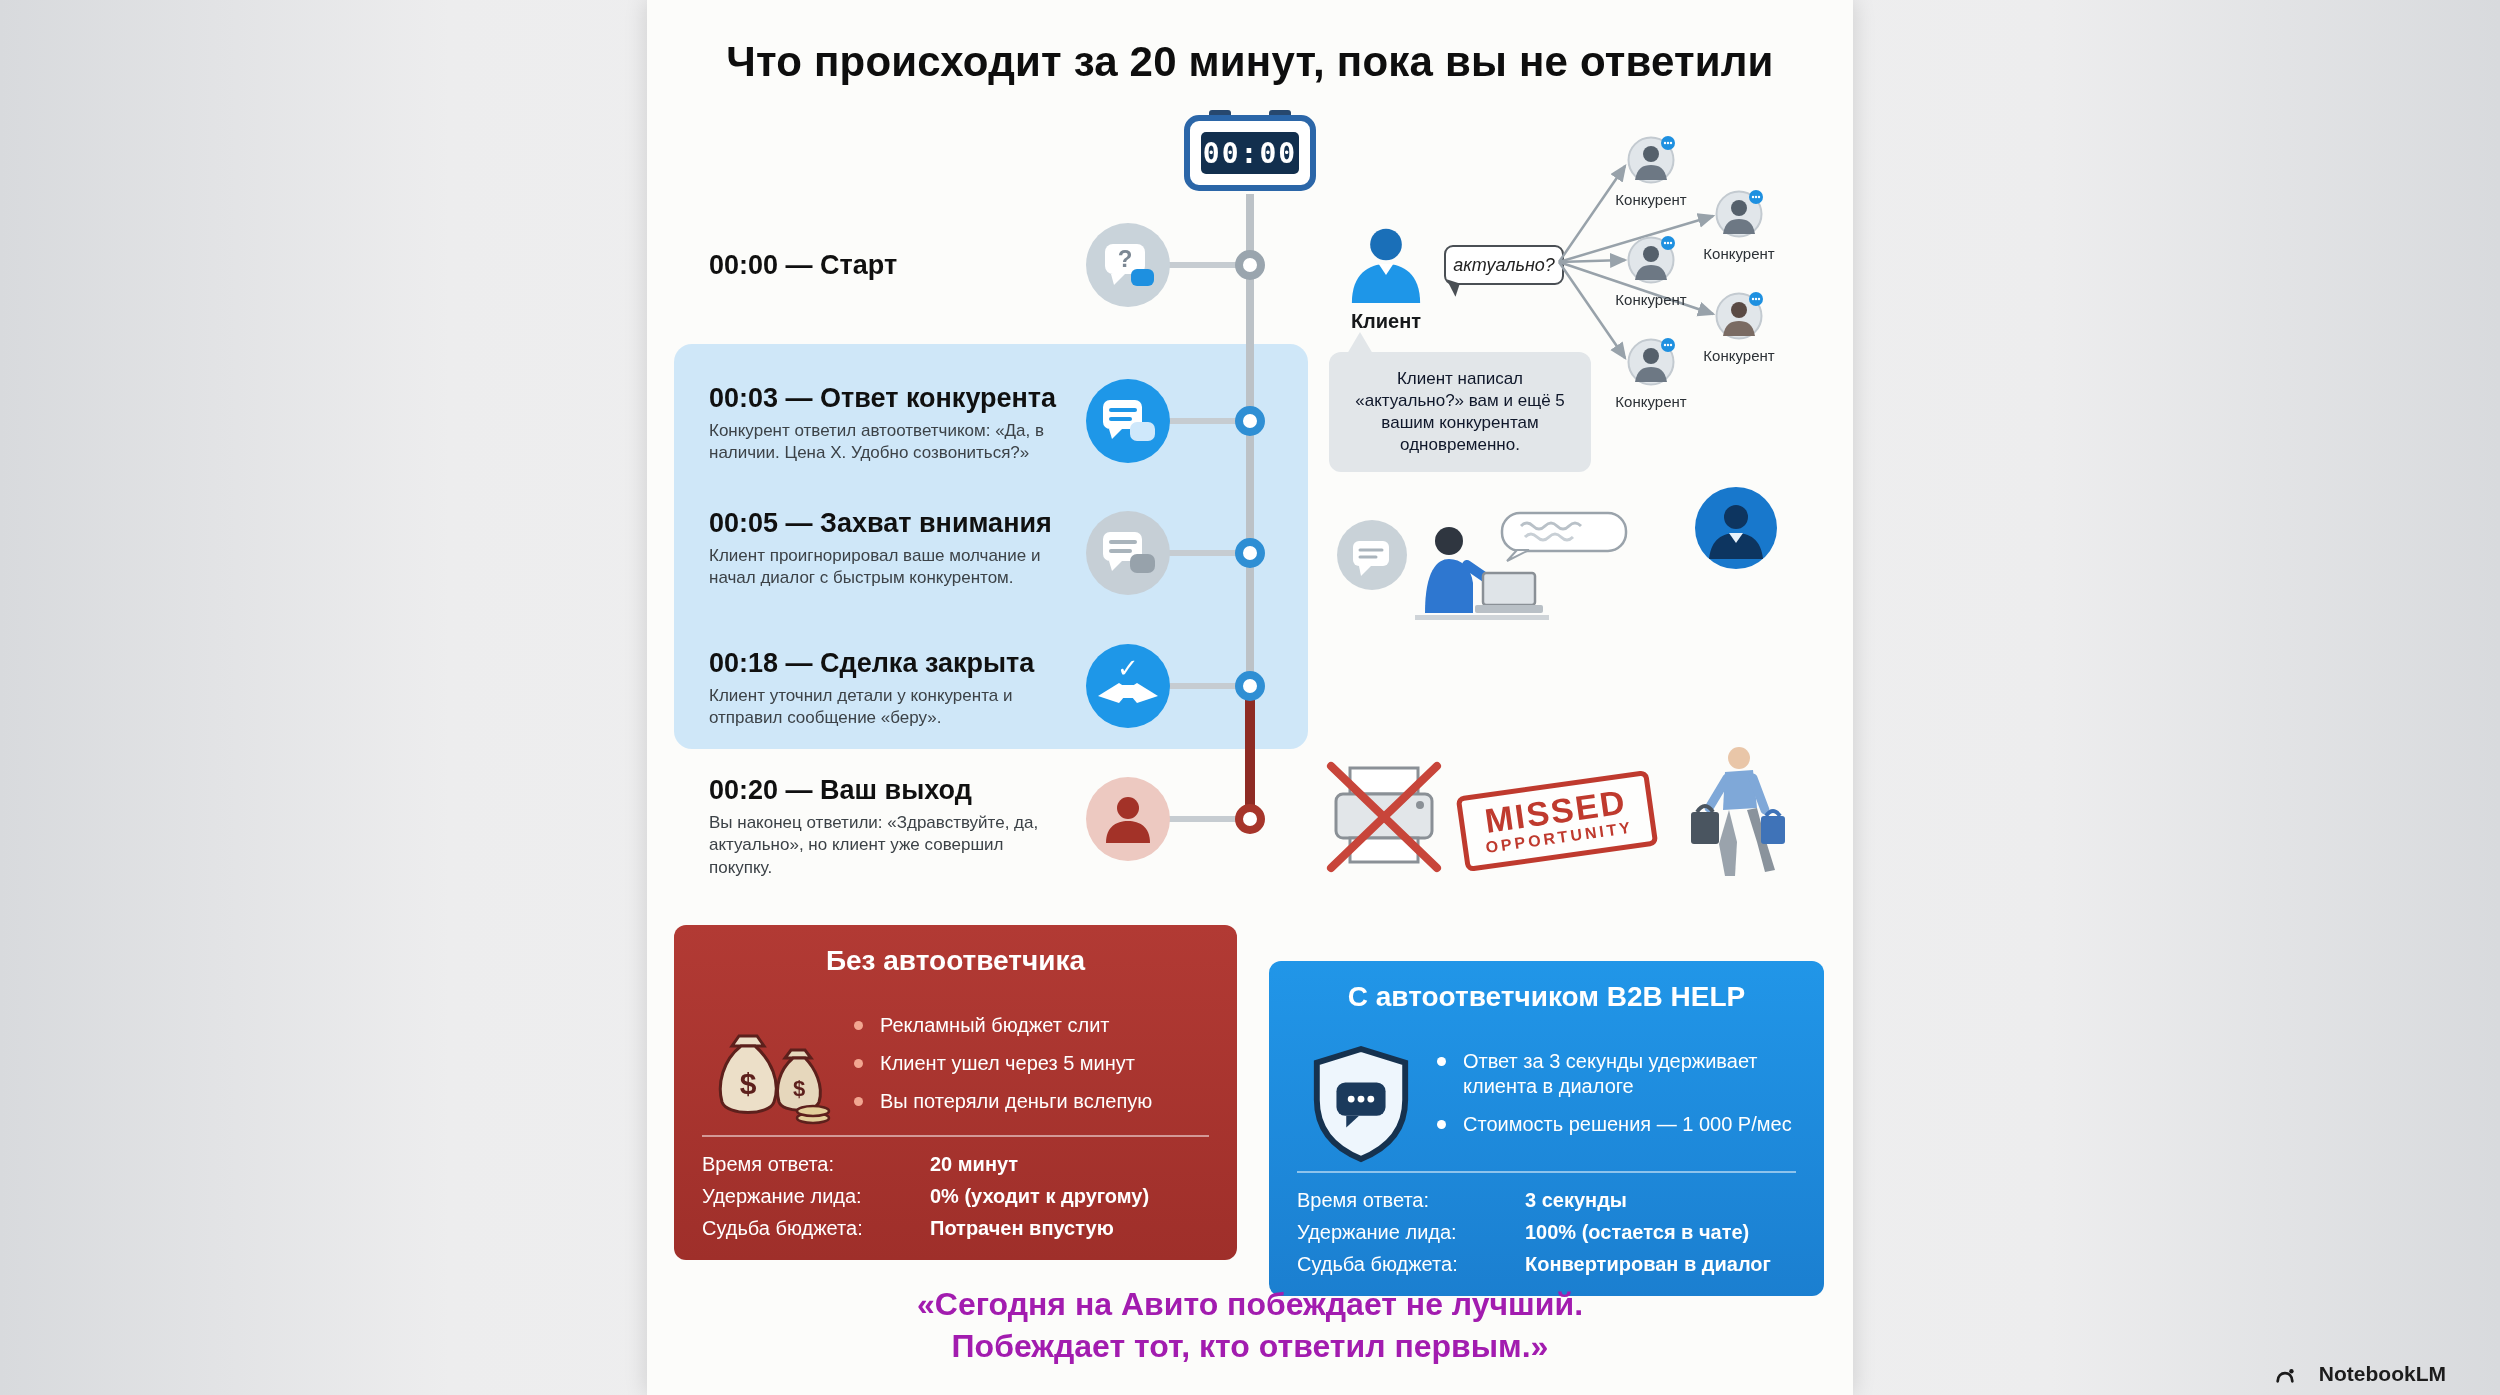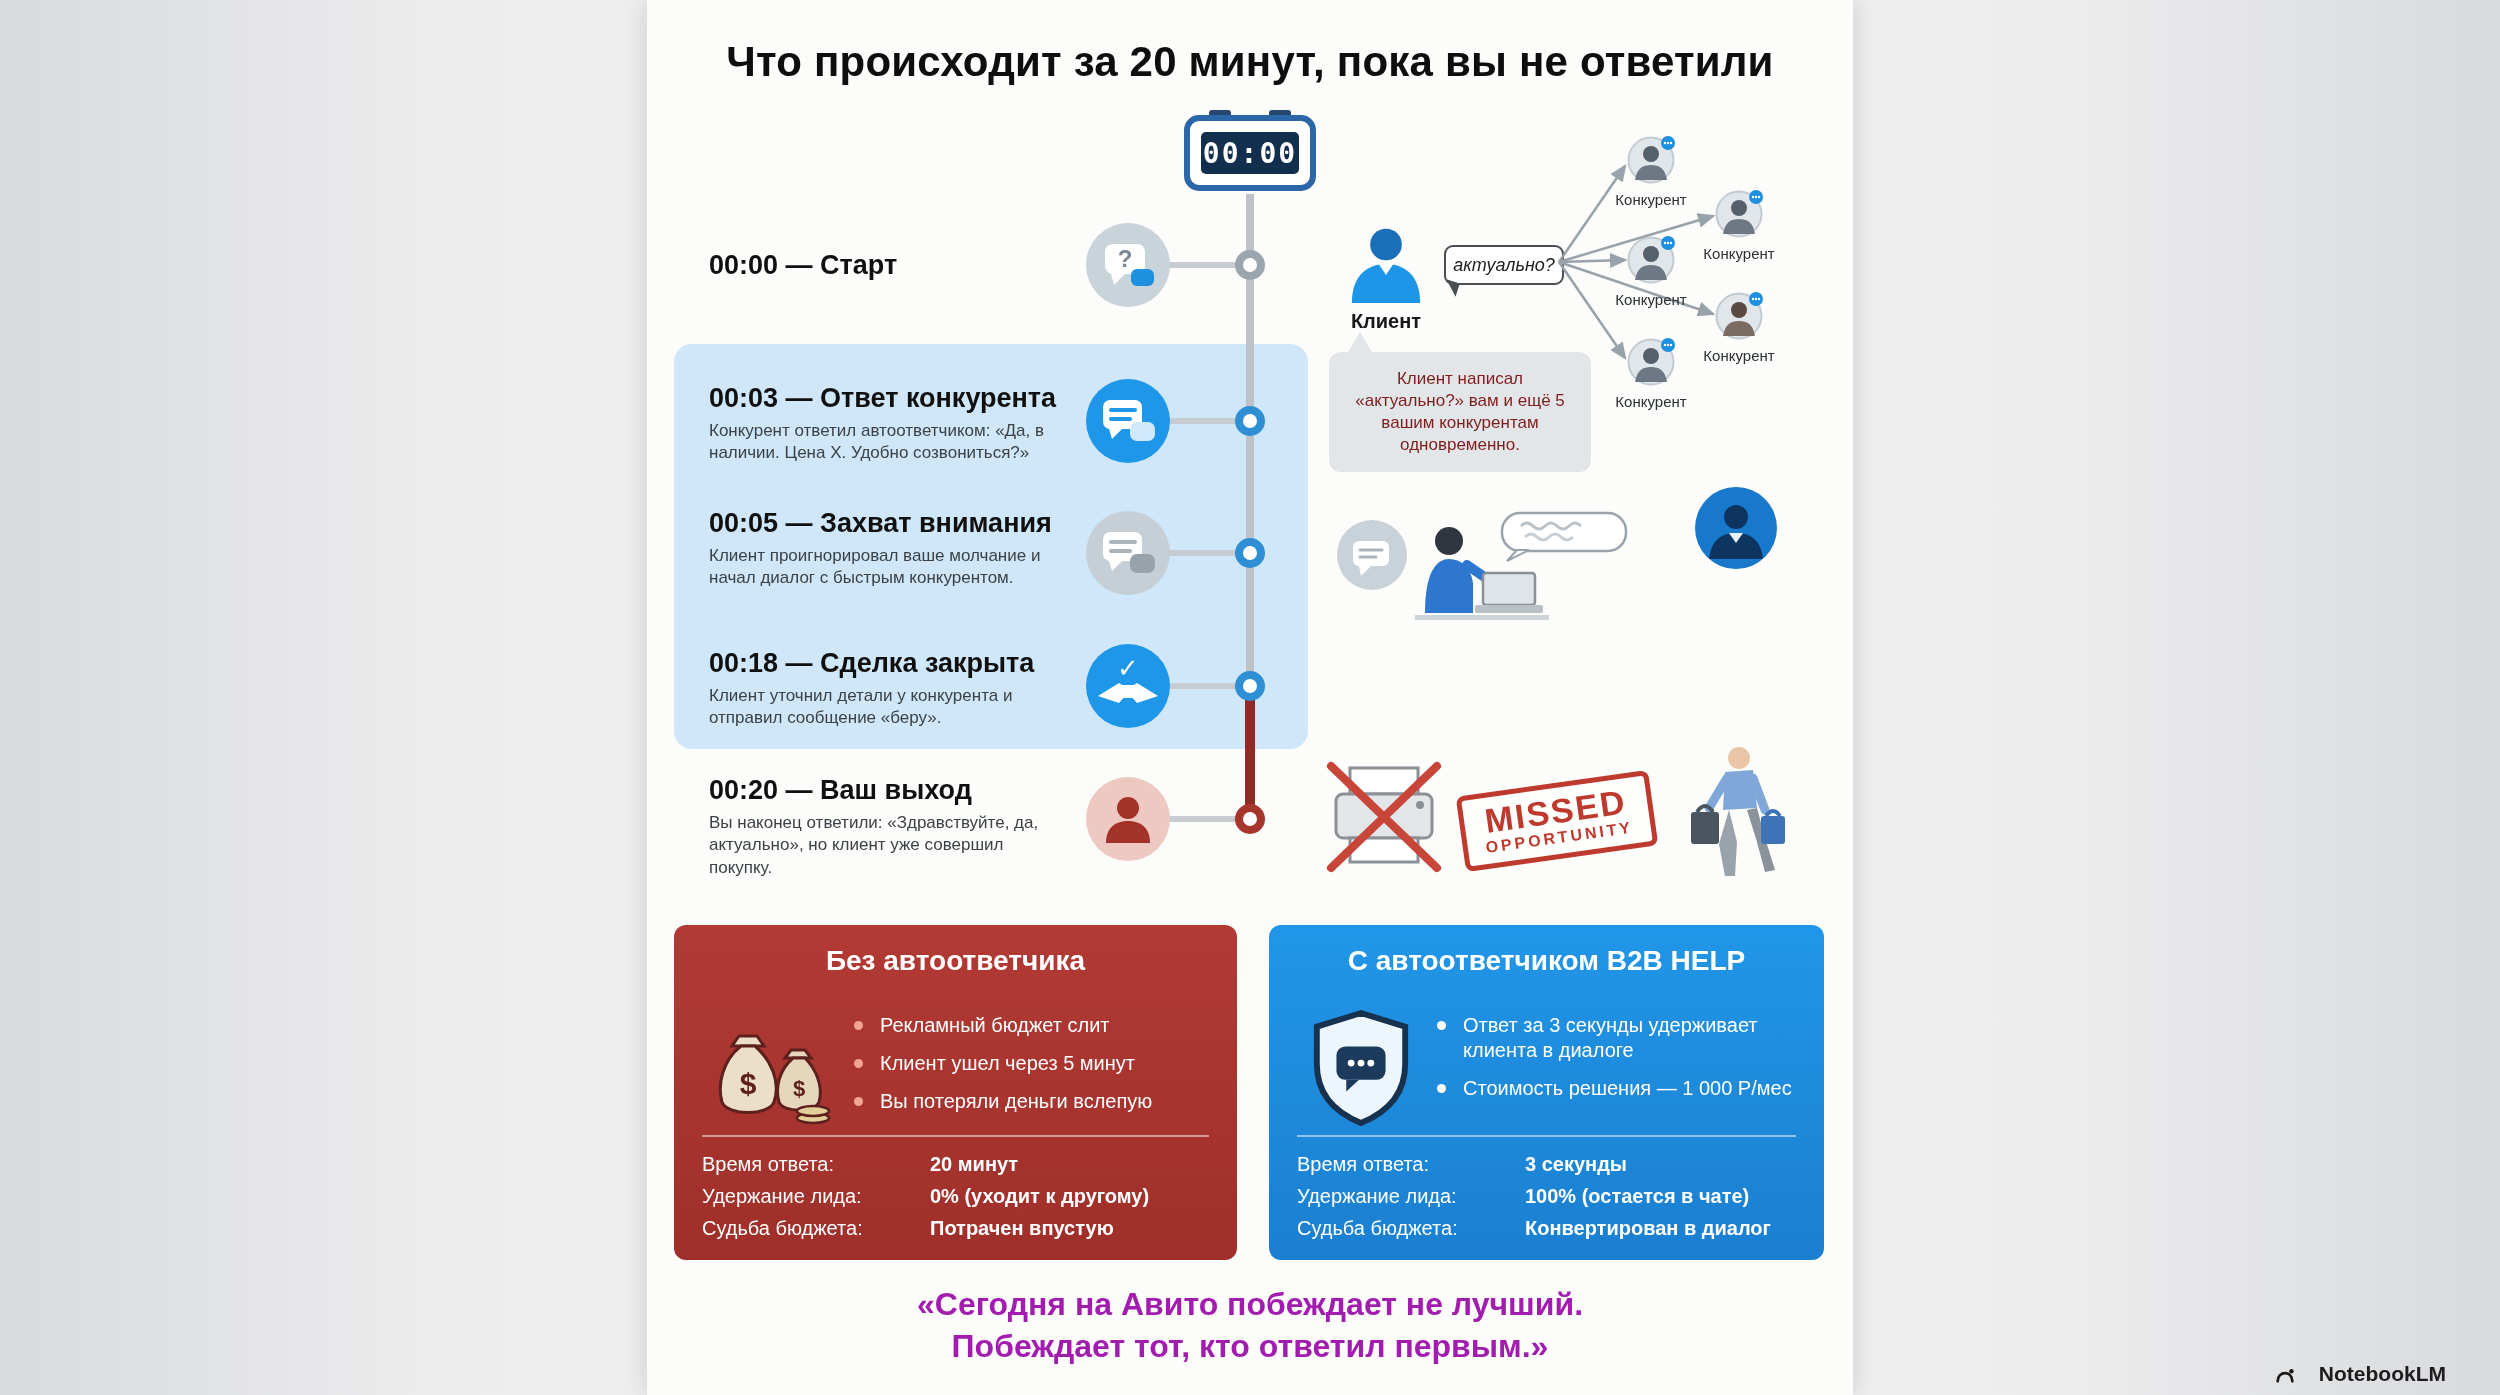--- a/index.html
+++ b/index.html
@@ -20,31 +20,31 @@
   .ev-title { left:62px; width:370px; font-size:27px; font-weight:bold; color:#101010; }
   .ev-desc { left:62px; width:352px; font-size:17px; line-height:1.32; color:#3c4247; }
   .client-label { font-size:20px; font-weight:bold; text-align:center; color:#16181a; }
   .bubble { left:797px; top:245px; width:120px; height:40px; background:#fff; border:2.5px solid #4a4f54;
             border-radius:9px; display:flex; align-items:center; justify-content:center; font-size:18px; color:#222;font-style:italic; }
   .bubble-tail { position:absolute; left:-2px; bottom:-12px; width:0; height:0;
                  border-left:14px solid transparent; border-top:14px solid #4a4f54; transform:rotate(18deg); }
   .comp-unit { width:96px; text-align:center; }
   .comp-label { font-size:15px; color:#2c3136; margin-top:3px; }
   .note-box { left:682px; top:352px; width:262px; background:#e2e6e9; border-radius:12px; padding:16px 14px;
-              font-size:17px; line-height:1.3; text-align:center; color:#7f1d1d; }
+              font-size:17px; line-height:1.3; text-align:center; color:#0f172a; }
   .note-tail { left:700px; top:332px; width:0; height:0; border-left:13px solid transparent;
                border-right:13px solid transparent; border-bottom:22px solid #e2e6e9; }
   .stamp { left:813px; top:783px; width:194px; height:76px; border:5px solid #bf3a2e; border-radius:8px;
            transform:rotate(-8deg); display:flex; flex-direction:column; align-items:center; justify-content:center;
            color:#bf3a2e; background:rgba(255,255,255,.55); }
   .stamp-l1 { font-size:34px; font-weight:800; letter-spacing:2px; line-height:1; }
   .stamp-l2 { font-size:16px; font-weight:bold; letter-spacing:3px; line-height:1.2; }
   .card { top:925px; height:335px; border-radius:12px; color:#fff; }
   .card-red  { left:27px;  width:563px; background:linear-gradient(180deg,#b23a34,#9f2f2a); }
-  .card-blue { left:622px; width:555px; background:linear-gradient(180deg,#2196e8,#1b7fd0); }
+  .card-blue { left:622px; width:555px; background:linear-gradient(180deg,#2196e8,#1b7fd0);margin-top:36px; }
   .card-title { text-align:center; padding-top:20px; font-size:28px; font-weight:bold; }
   .bullets { position:absolute; }
   .bullet { display:flex; gap:17px; margin-bottom:13px; font-size:20px; line-height:1.25; }
   .bullet .bdot { width:9px; height:9px; border-radius:50%; margin-top:8px; flex:none; }
   .card-red .bdot { background:#f2a691; }
   .card-blue .bdot { background:#ffffff; }
   .card-divider { position:absolute; left:28px; right:28px; top:210px; height:2px; background:rgba(255,255,255,.5); }
   .stats { position:absolute; left:28px; right:16px; top:228px; }
   .stat { display:flex; margin-bottom:9px; font-size:20px; }
   .stat .lbl { width:228px; flex:none; }

